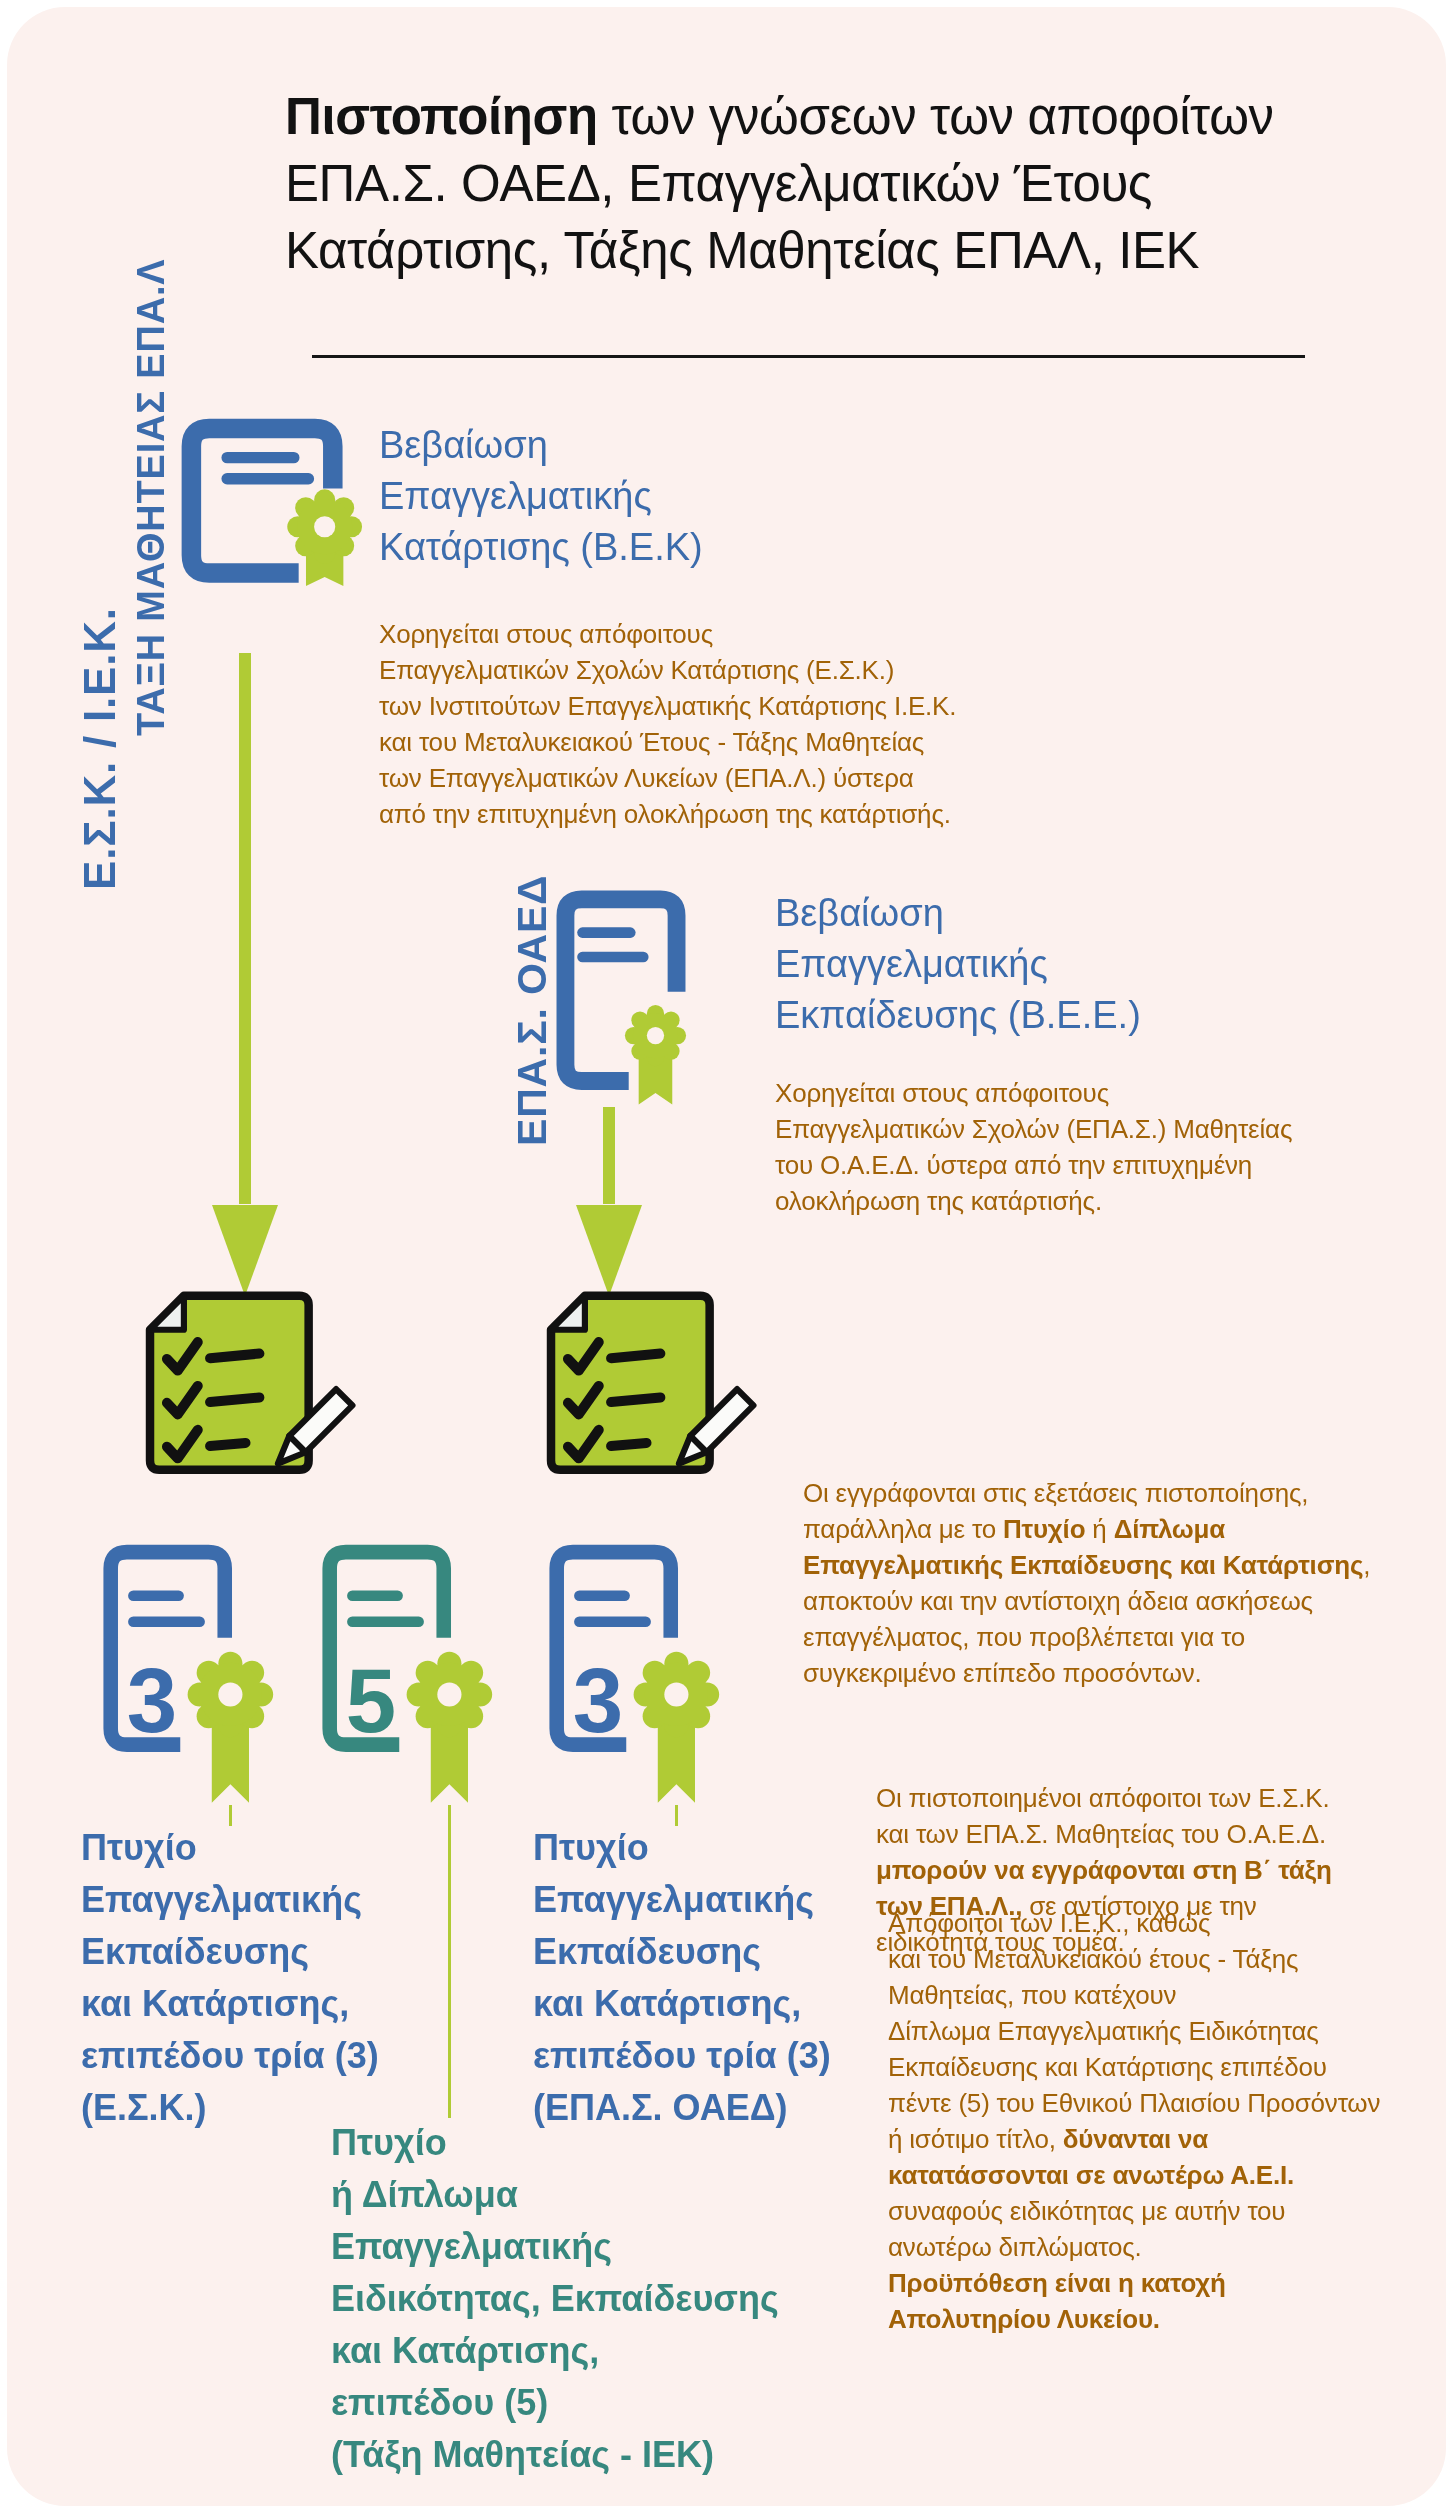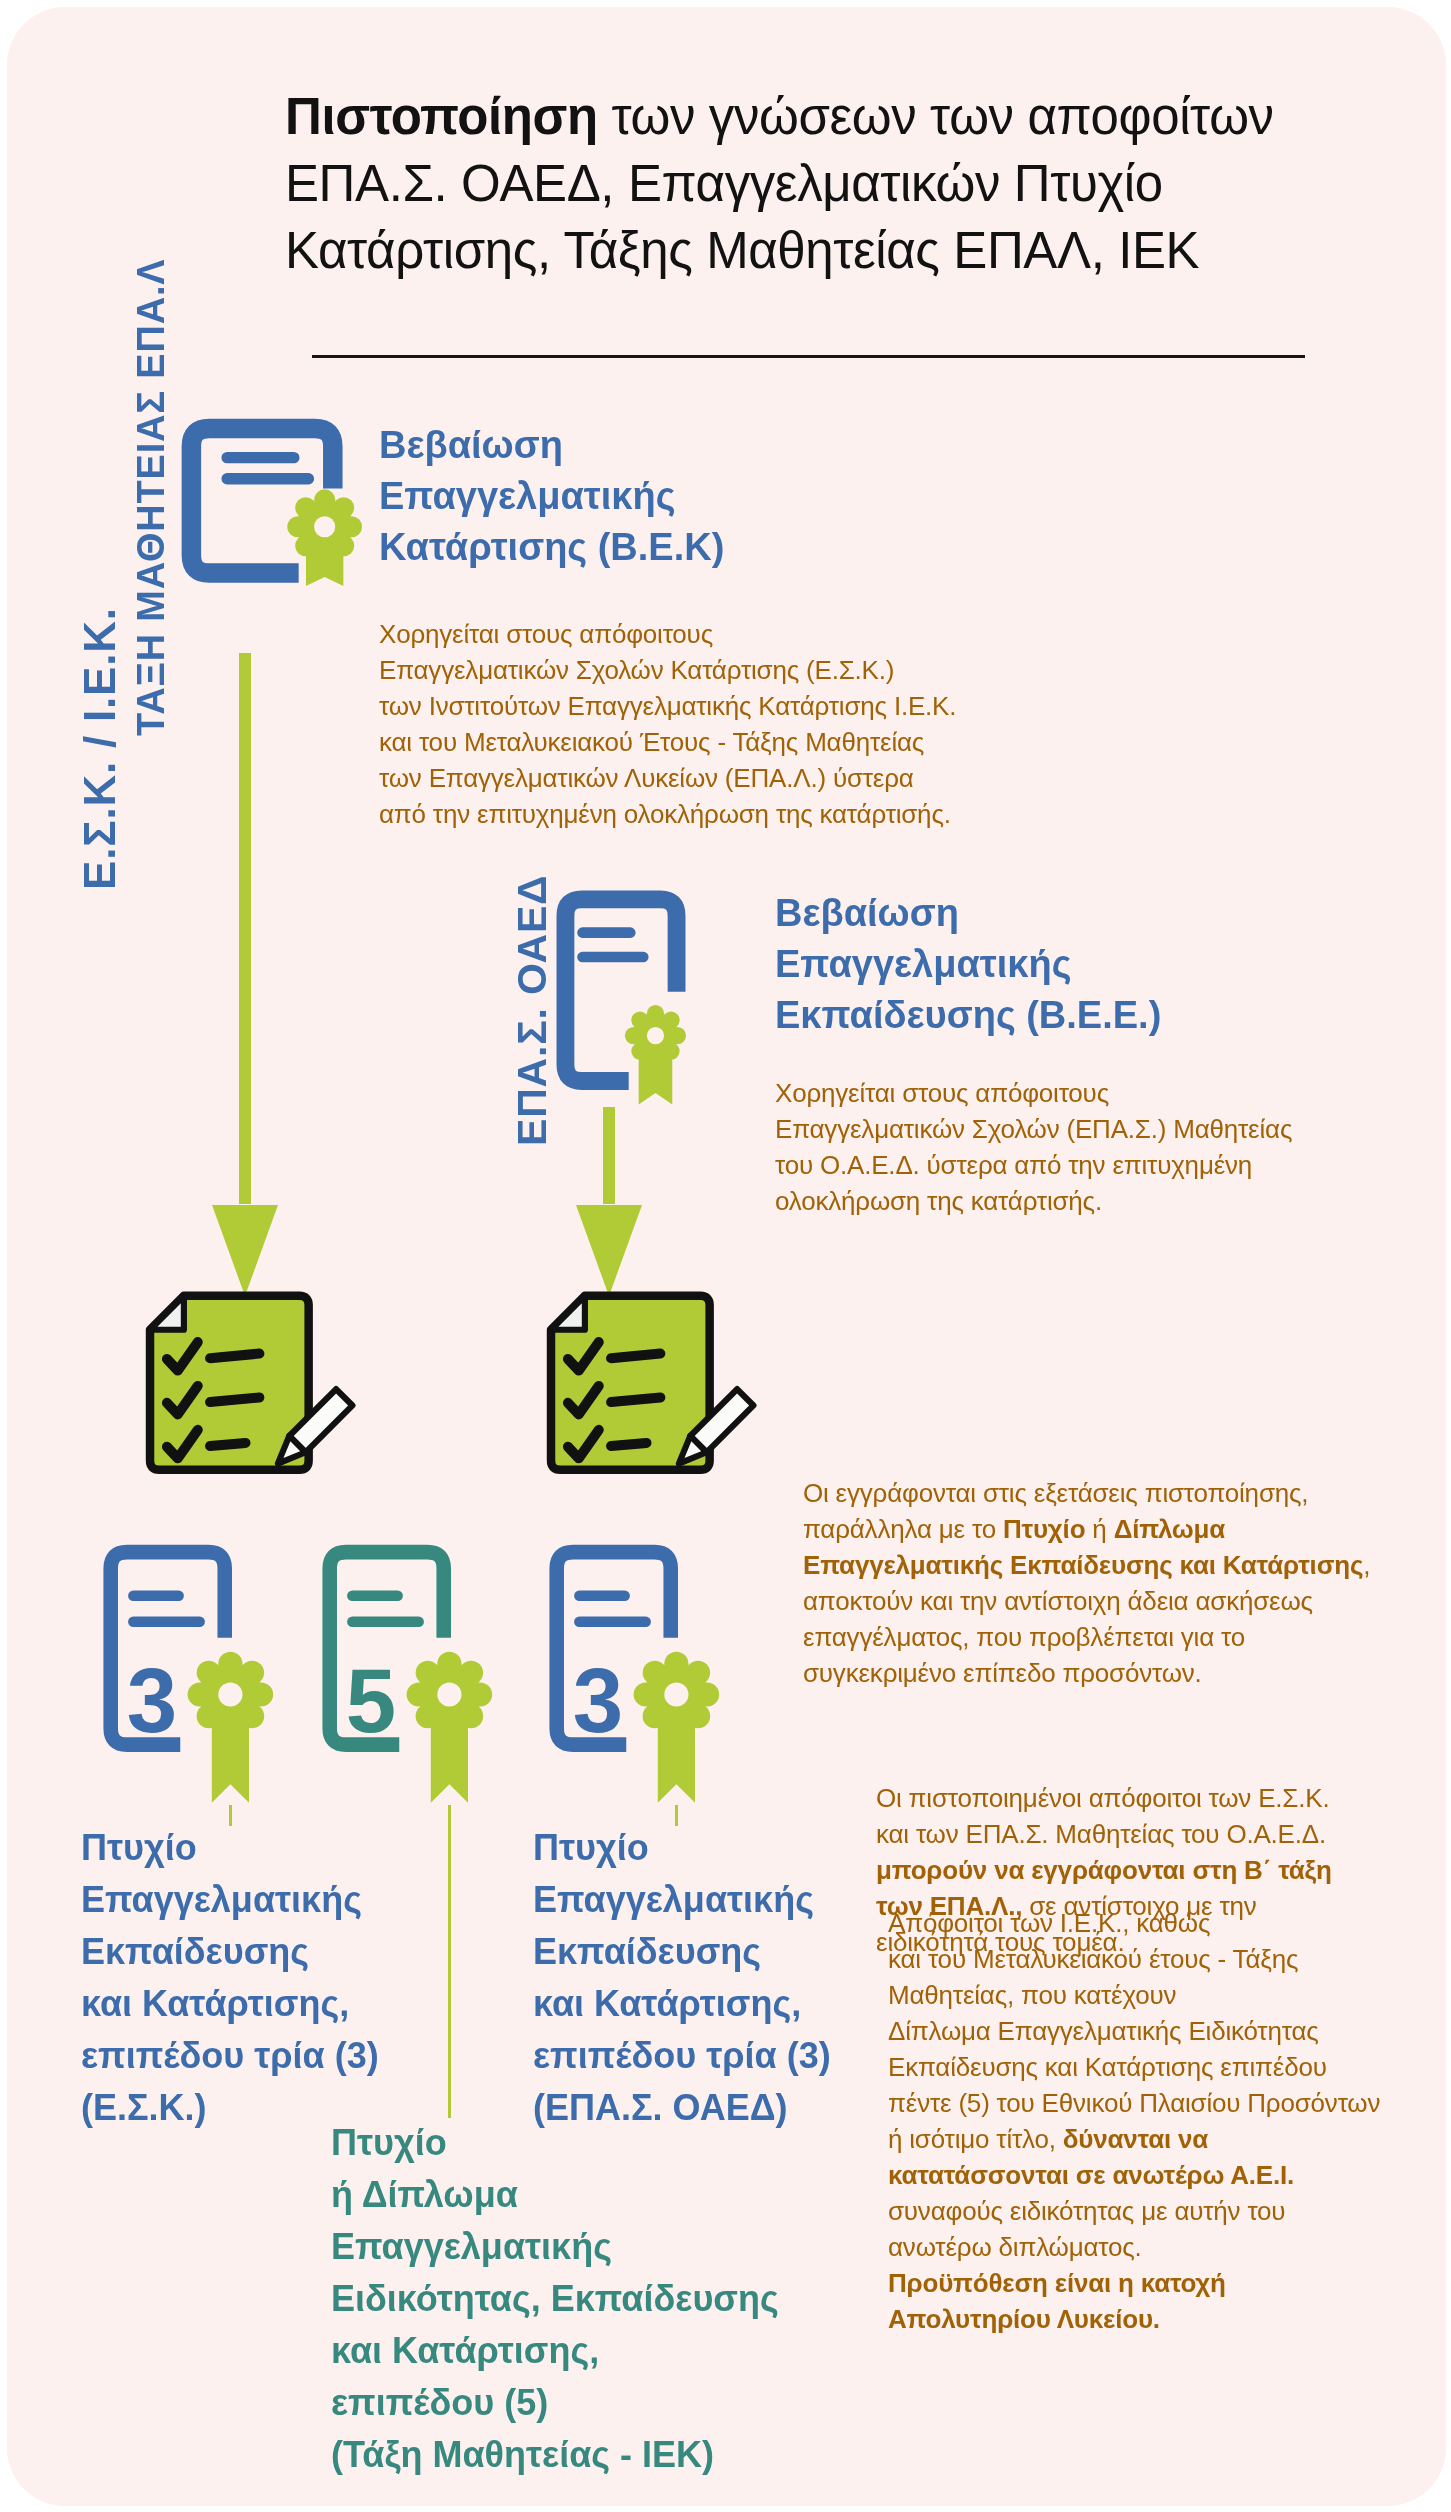--- a/index.html
+++ b/index.html
@@ -18,21 +18,21 @@
            color:var(--ink); white-space:pre-line; letter-spacing:-0.4px; }
   .title .tb { font-weight:bold; }
   .rule { left:312px; top:355px; width:993px; height:3.2px; background:#161616; }
 
   .vlabel { position:absolute; transform:rotate(-90deg); transform-origin:0 0;
             white-space:nowrap; font-weight:bold; color:var(--blue); letter-spacing:0.8px; }
   .v1 { left:75px;  top:890px; font-size:44px; }
   .v2 { left:130px; top:736px;  font-size:38px; }
   .v3 { left:509px; top:1146px; font-size:41px; }
 
-  .h-blue { position:absolute; font-weight:bold; color:var(--blue);
+  .h-blue { position:absolute; font-weight:normal; color:var(--blue);
             font-size:38px; line-height:51px; white-space:pre-line; }
   .h-exams { font-size:42px; line-height:58px; }
   .body-txt { position:absolute; font-size:26px; line-height:36px; color:#a16207;
               white-space:pre-line; letter-spacing:-0.2px; }
   .body-txt .b { font-weight:bold; }
 
   .arrow-line { position:absolute; width:12px; background:var(--green); }
   .arrow-head { position:absolute; width:0; height:0;
                 border-left:33px solid transparent; border-right:33px solid transparent;
                 border-top:91px solid var(--green); }
@@ -92,21 +92,21 @@
           <rect x="-15" y="-122" width="30" height="86" fill="#fbfbf9" stroke="#111111" stroke-width="8" stroke-linejoin="round"></rect>
           <path d="M 0 0 L -15 -36 L 15 -36 Z" fill="#fbfbf9" stroke="#111111" stroke-width="8" stroke-linejoin="round"></path>
         </g>
       </symbol>
     </defs>
   </svg>
 
   <div class="card"></div>
 
   <div class="abs title"><span class="tb">Πιστοποίηση</span><span> των γνώσεων των αποφοίτων
-ΕΠΑ.Σ. ΟΑΕΔ, Επαγγελματικών Πτυχίο
+ΕΠΑ.Σ. ΟΑΕΔ, Επαγγελματικών Έτους
 Κατάρτισης, Τάξης Μαθητείας ΕΠΑΛ, ΙΕΚ</span></div>
   <div class="abs rule"></div>
 
   <div class="vlabel v1">Ε.Σ.Κ. / Ι.Ε.Κ.</div>
   <div class="vlabel v2">ΤΑΞΗ ΜΑΘΗΤΕΙΑΣ ΕΠΑ.Λ</div>
   <div class="vlabel v3">ΕΠΑ.Σ. ΟΑΕΔ</div>
 
   <svg class="abs blue" style="left:180px;top:417px" width="191" height="191" viewBox="0 0 235 235">
     <path d="M 146 192 L 36 192 Q 14 192 14 170 L 14 36 Q 14 14 36 14 L 166 14 Q 188 14 188 36 L 188 88" fill="none" stroke="currentColor" stroke-width="24" stroke-linejoin="round"></path>
     <path d="M 58 50 H 140" stroke="currentColor" stroke-width="14" stroke-linecap="round"></path>

